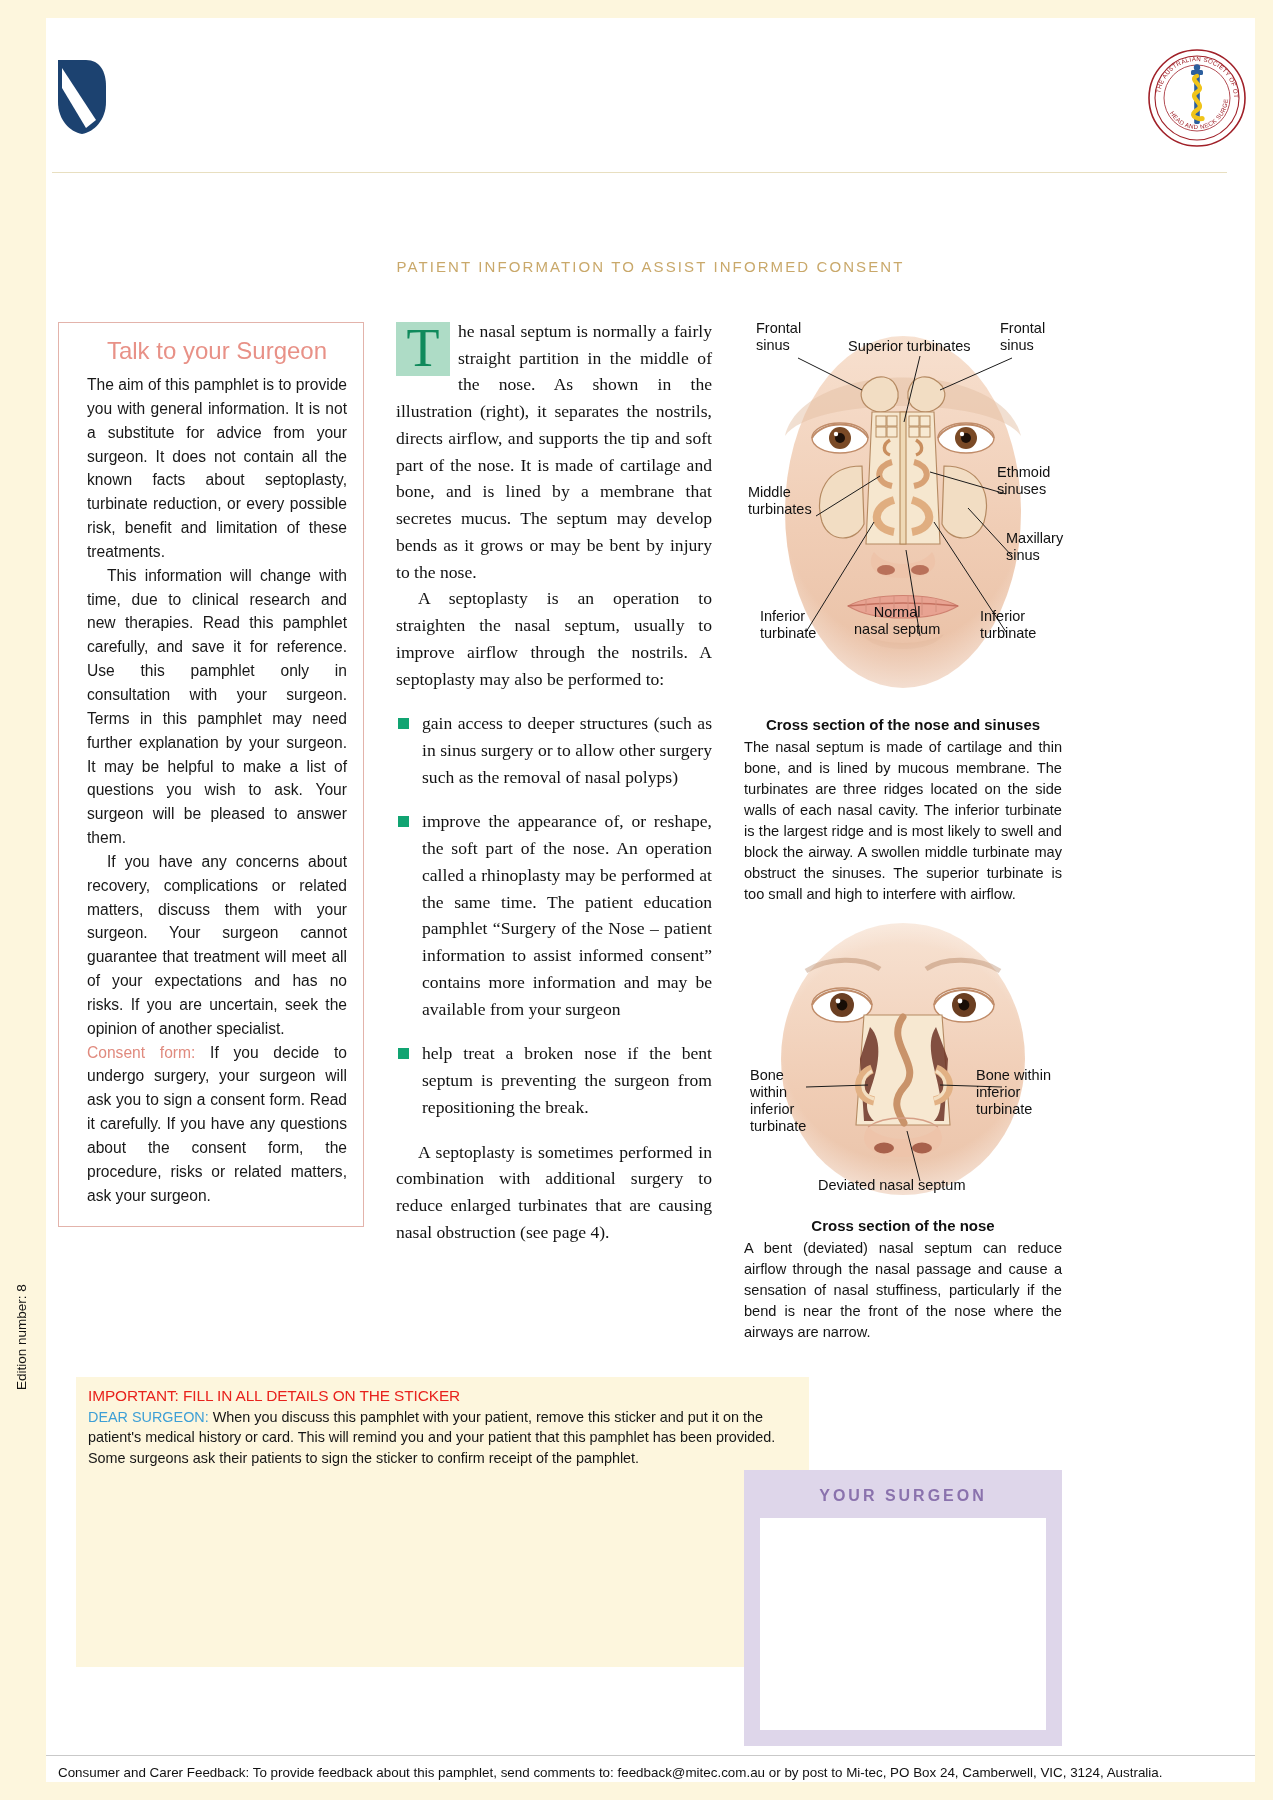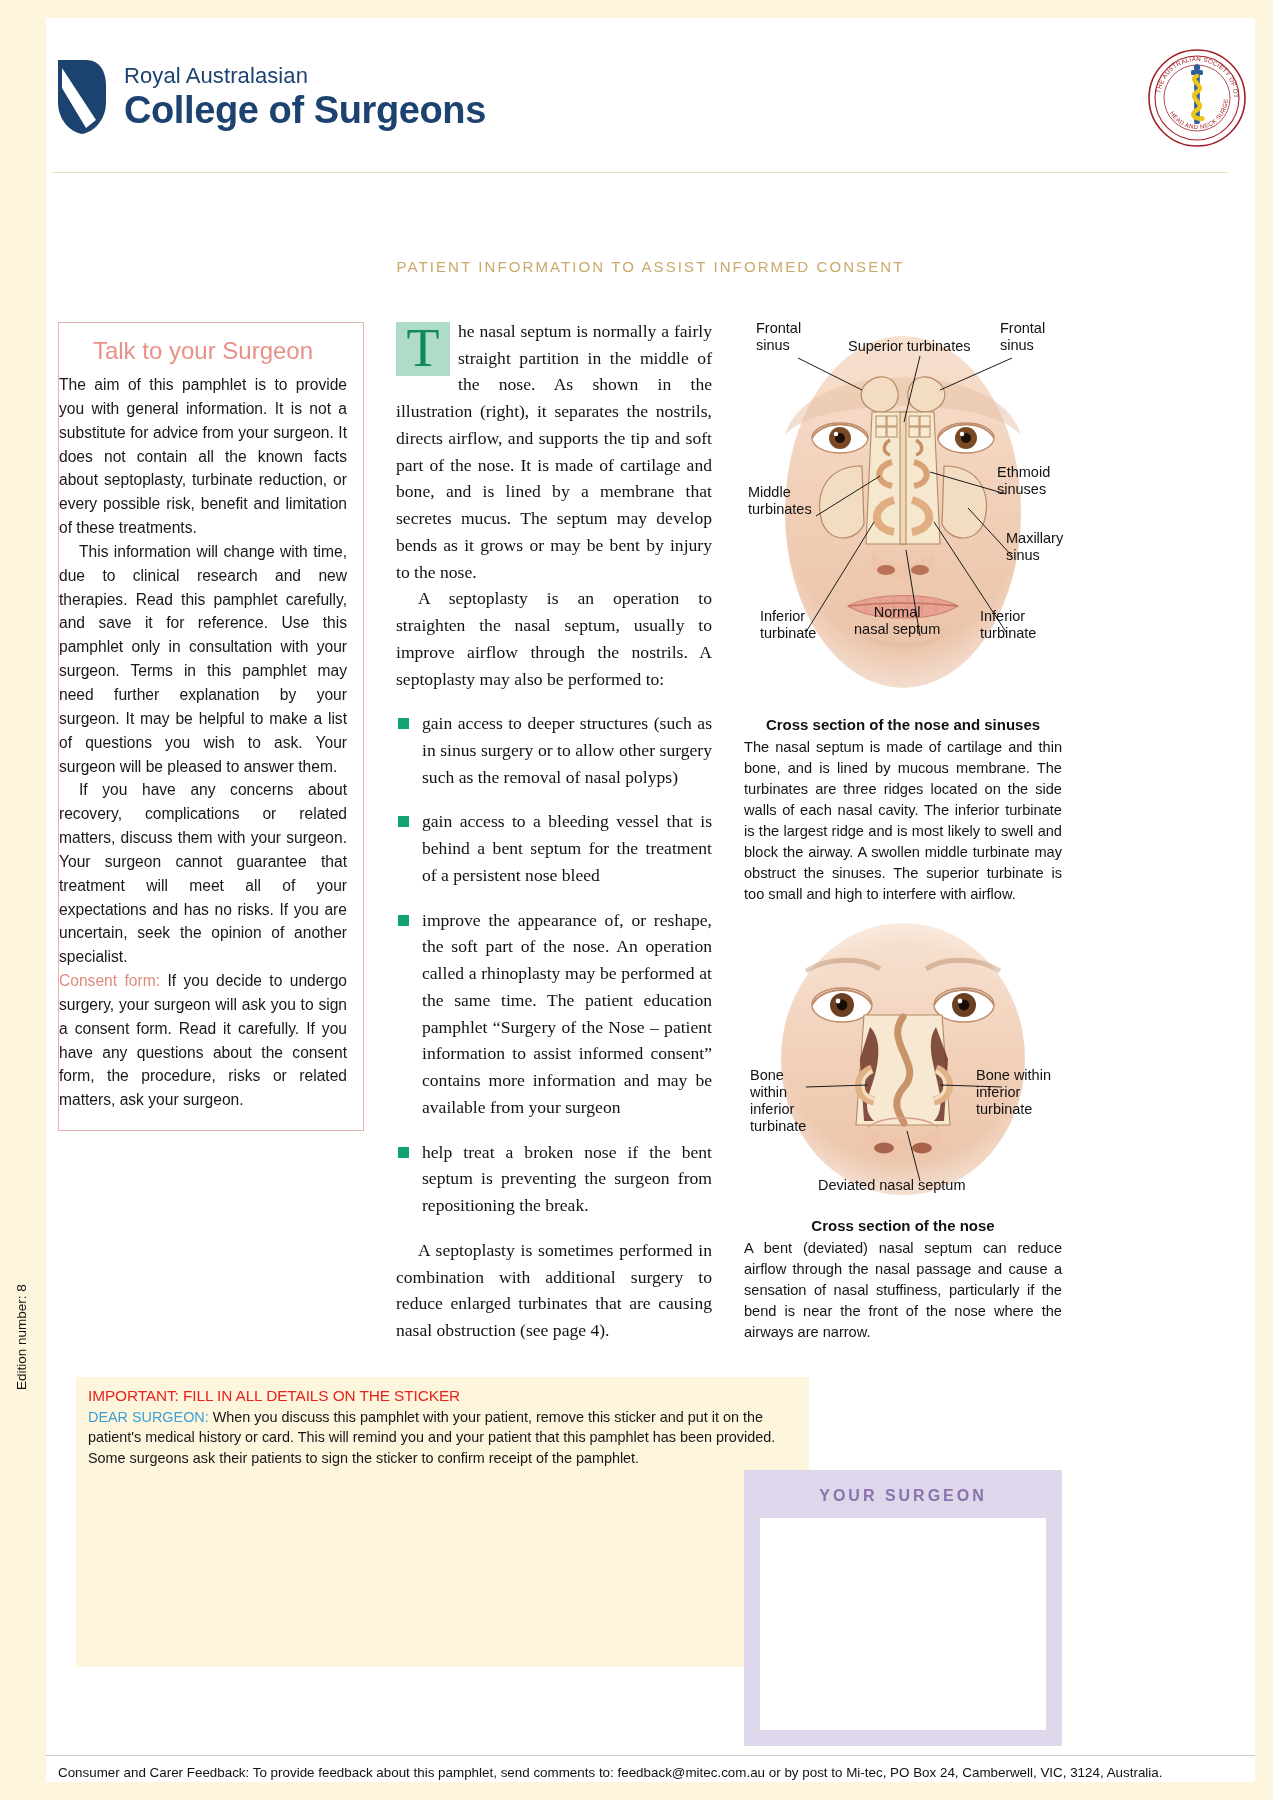--- a/index.html
+++ b/index.html
@@ -107,21 +107,21 @@
     color: #c9a86a;
   }
 
   
   .col-left {
     position: absolute;
     left: 58px; top: 322px; width: 306px;
   }
   .talkbox {
     border: 1px solid #e3b3ab;
-    padding: 14px 16px 18px 0;
+    padding: 14px 16px 18px 28px;
   }
   .talkbox h2 {
     font-size: 24px;
     font-weight: normal;
     color: #e89187;
     text-align: center;
     margin-bottom: 8px;
   }
   .talkbox p {
     font-size: 15.6px;
@@ -272,24 +272,20 @@
   <div class="bottomband"></div>
 
   <div class="header">
 
     <div class="logo-racs">
       <div class="shield">
         <svg width="52" height="78" viewBox="0 0 52 78">
           <path d="M2 2 H30 C44 2 50 14 50 28 V44 C50 62 38 74 26 76 C14 74 2 62 2 44 Z" fill="#1c4270"></path>
           <path d="M6 10 L40 62 L30 70 L6 30 Z" fill="#ffffff"></path>
         </svg>
-      </div>
-      <div>
-        <div class="racs-word-top">Royal Australasian</div>
-        <div class="racs-word-bot">College of Surgeons</div>
       </div>
     </div>
 
 
     <div class="seal">
       <svg width="100" height="100" viewBox="0 0 100 100">
         <circle cx="50" cy="50" r="48" fill="#ffffff" stroke="#a02028" stroke-width="1.6"></circle>
         <circle cx="50" cy="50" r="42" fill="#ffffff" stroke="#a02028" stroke-width="1.1"></circle>
         <circle cx="50" cy="50" r="33" fill="#ffffff" stroke="#a02028" stroke-width="0.8"></circle>
         <path id="sealtop" d="M50,50 m-37,0 a37,37 0 0,1 74,0" fill="none"></path>
@@ -329,24 +325,20 @@
     <span class="dropcap">T</span>
     <p>he nasal septum is normally a fairly straight partition in the middle of the nose. As shown in the illustration (right), it separates the nostrils, directs airflow, and supports the tip and soft part of the nose. It is made of cartilage and bone, and is lined by a membrane that secretes mucus. The septum may develop bends as it grows or may be bent by injury to the nose.</p>
     <p class="ind">A septoplasty is an operation to straighten the nasal septum, usually to improve airflow through the nostrils. A septoplasty may also be performed to:</p>
 
     <div class="bullet-item">
       <span class="bullet-sq"></span>
       <span>gain access to deeper structures (such as in sinus surgery or to allow other surgery such as the removal of nasal polyps)</span>
     </div>
     <div class="bullet-item">
       <span class="bullet-sq"></span>
-      <span>gain access to a bleeding vessel that is behind a bent septum for the treatment of a persistent nose bleed</span>
-    </div>
-    <div class="bullet-item">
-      <span class="bullet-sq"></span>
       <span>improve the appearance of, or reshape, the soft part of the nose. An operation called a rhinoplasty may be performed at the same time. The patient education pamphlet “Surgery of the Nose – patient information to assist informed consent” contains more information and may be available from your surgeon</span>
     </div>
     <div class="bullet-item">
       <span class="bullet-sq"></span>
       <span>help treat a broken nose if the bent septum is preventing the surgeon from repositioning the break.</span>
     </div>
 
     <p class="ind">A septoplasty is sometimes performed in combination with additional surgery to reduce enlarged turbinates that are causing nasal obstruction (see page 4).</p>
   </div>
 

